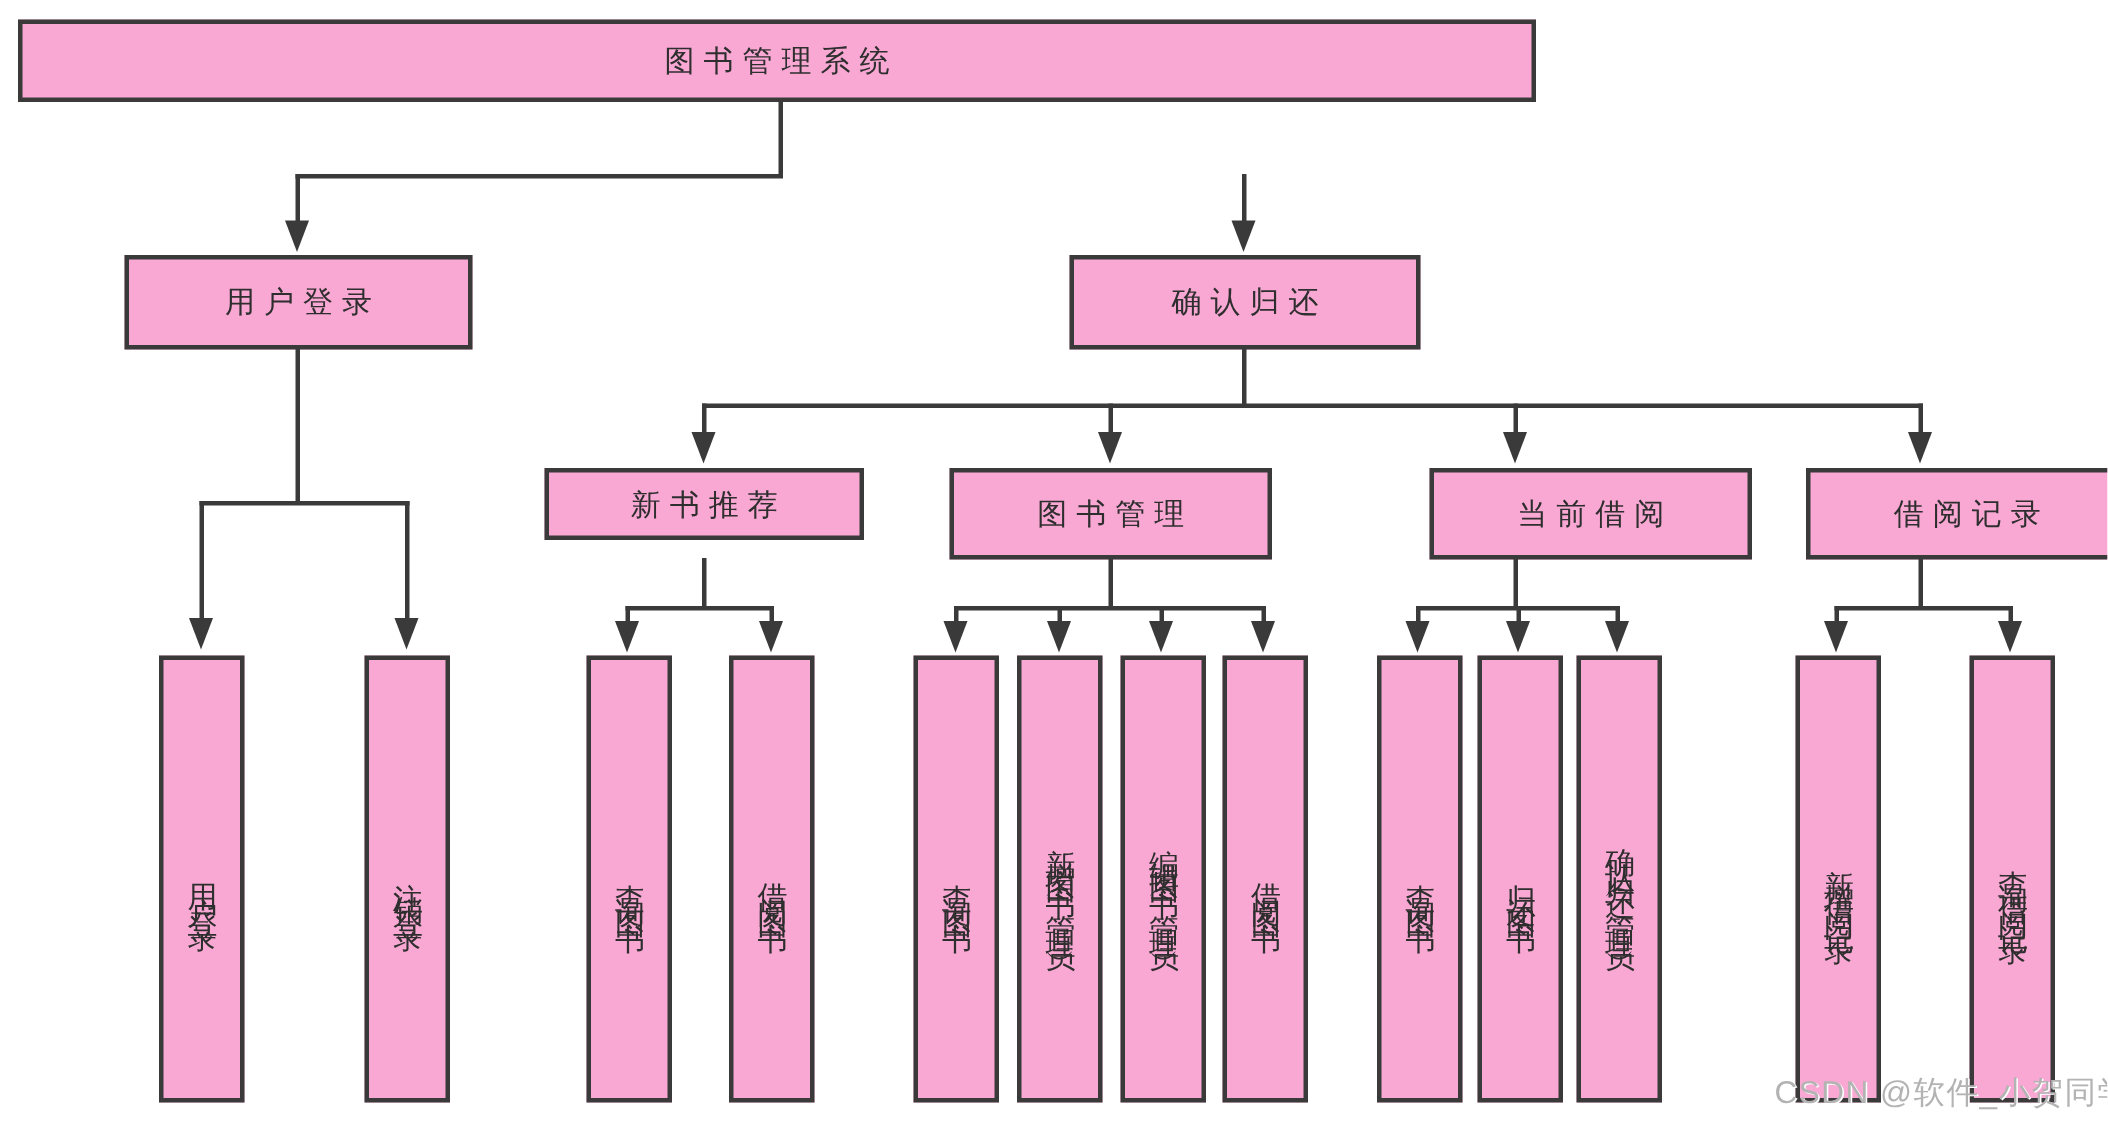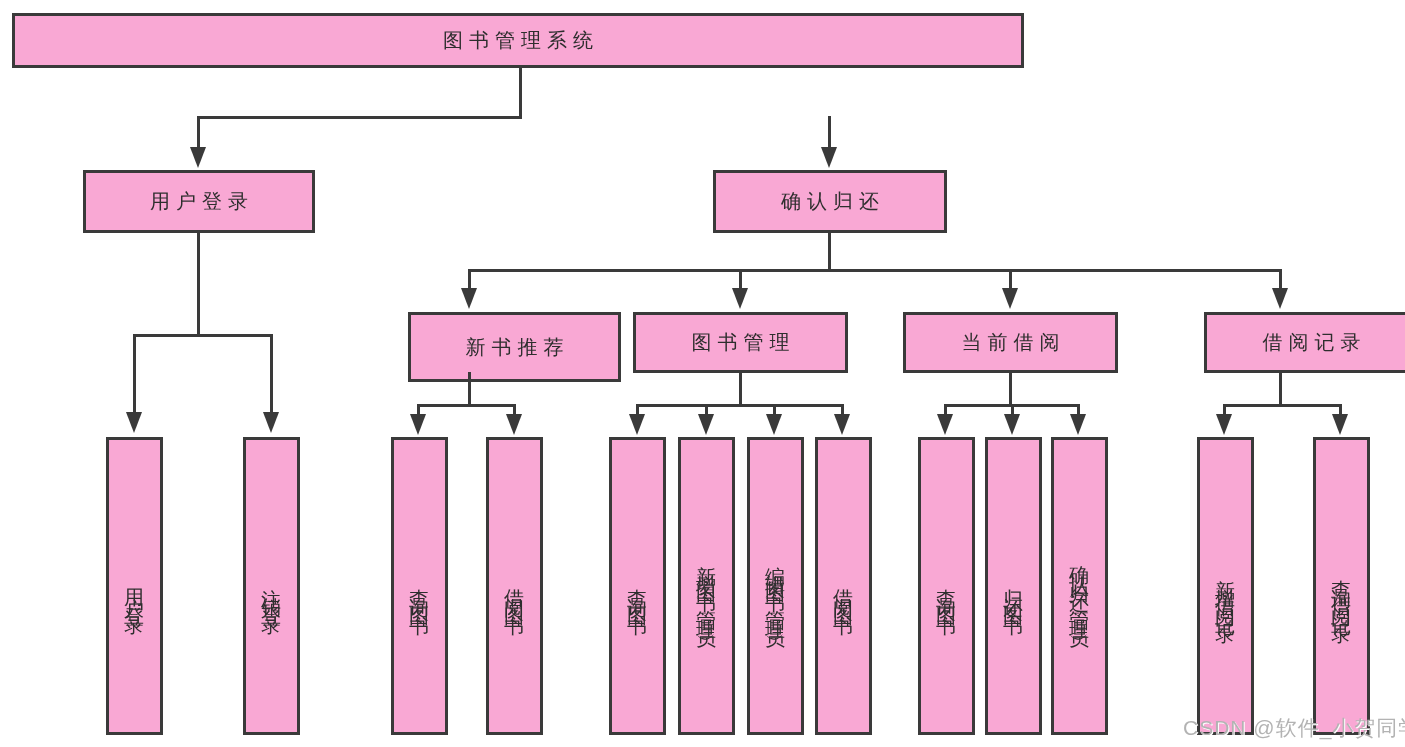--- a/index.html
+++ b/index.html
@@ -97,27 +97,27 @@
   <div class="hline" style="left:468px; top:269px; width:814px;"></div>
   <div class="vline" style="left:468px; top:269px; height:20px;"></div>
   <div class="ahead" style="left:461px; top:288px;"></div>
   <div class="vline" style="left:739px; top:269px; height:20px;"></div>
   <div class="ahead" style="left:732px; top:288px;"></div>
   <div class="vline" style="left:1009px; top:269px; height:20px;"></div>
   <div class="ahead" style="left:1002px; top:288px;"></div>
   <div class="vline" style="left:1279px; top:269px; height:20px;"></div>
   <div class="ahead" style="left:1272px; top:288px;"></div>
 
-  <div class="node h" style="left:363px; top:312px; width:213px; height:70px;margin-left:45px;">
+  <div class="node h" style="left:363px; top:312px; width:213px; height:48px;">
     <span>新书推荐</span>
   </div>
   <div class="node h" style="left:633px; top:312px; width:215px; height:61px;">
     <span>图书管理</span>
   </div>
-  <div class="node h" style="left:903px; top:312px; width:215px; height:61px;">
+  <div class="node h" style="left:953px; top:312px; width:215px; height:61px;">
     <span>当前借阅</span>
   </div>
   <div class="node h" style="left:1204px; top:312px; width:215px; height:61px;">
     <span>借阅记录</span>
   </div>
 
   <div class="vline" style="left:468px; top:372px; height:34px;"></div>
   <div class="hline" style="left:417px; top:404px; width:99px;"></div>
   <div class="vline" style="left:417px; top:404px; height:11px;"></div>
   <div class="ahead" style="left:410px; top:414px;"></div>

